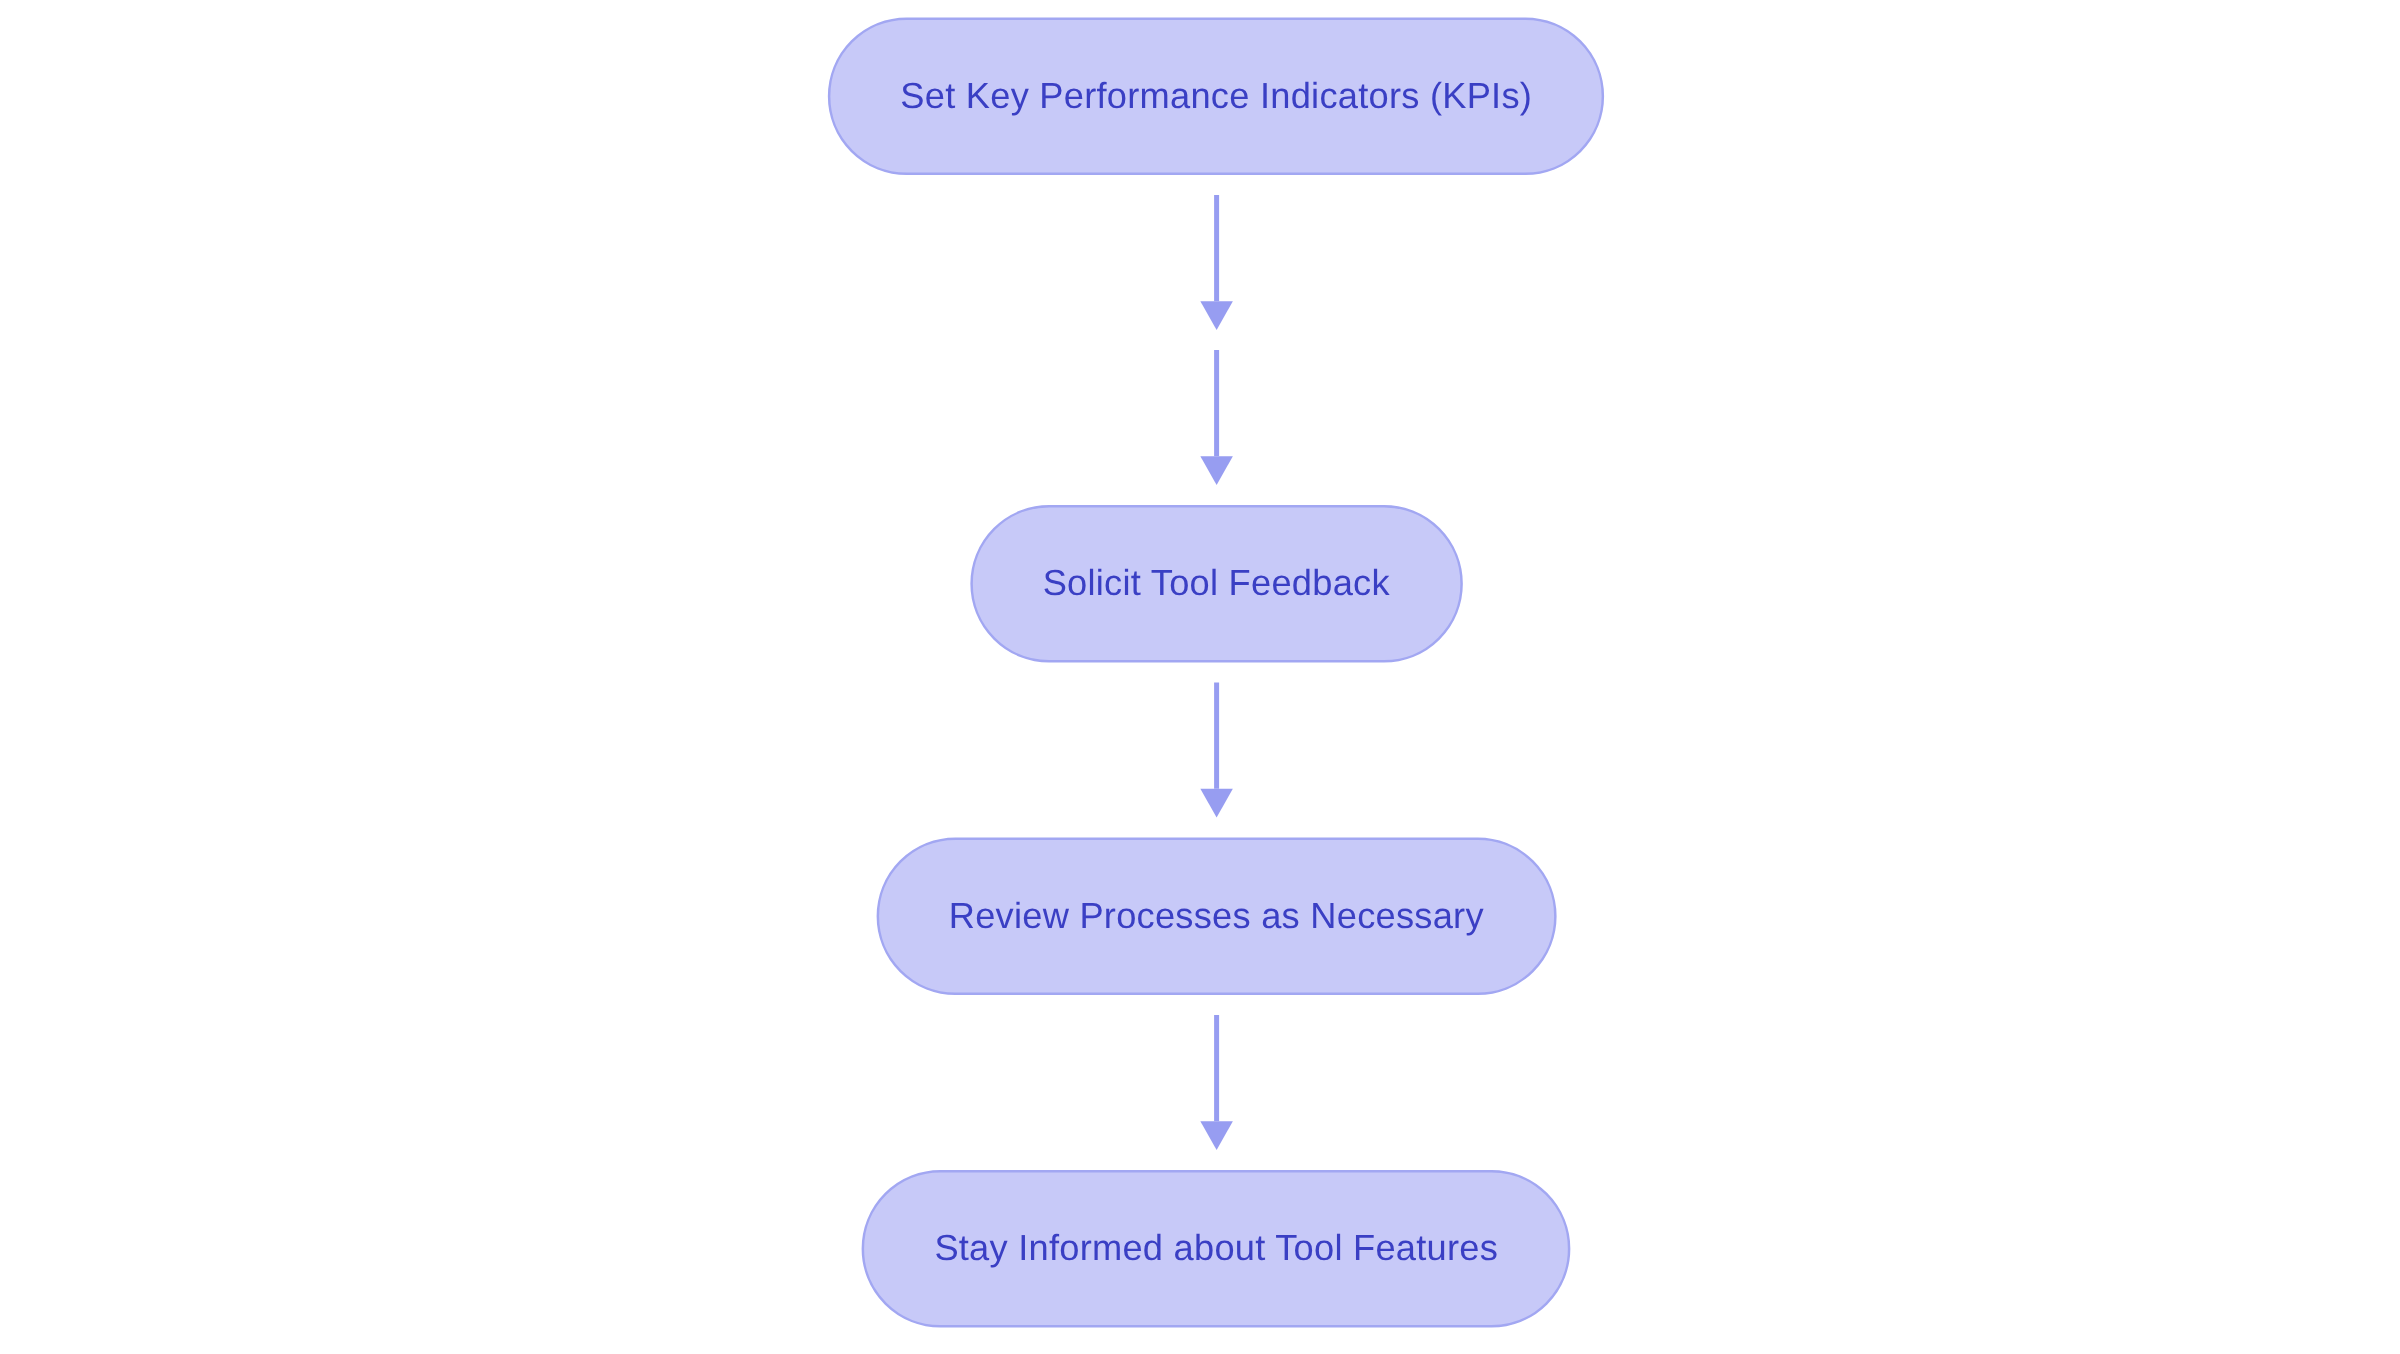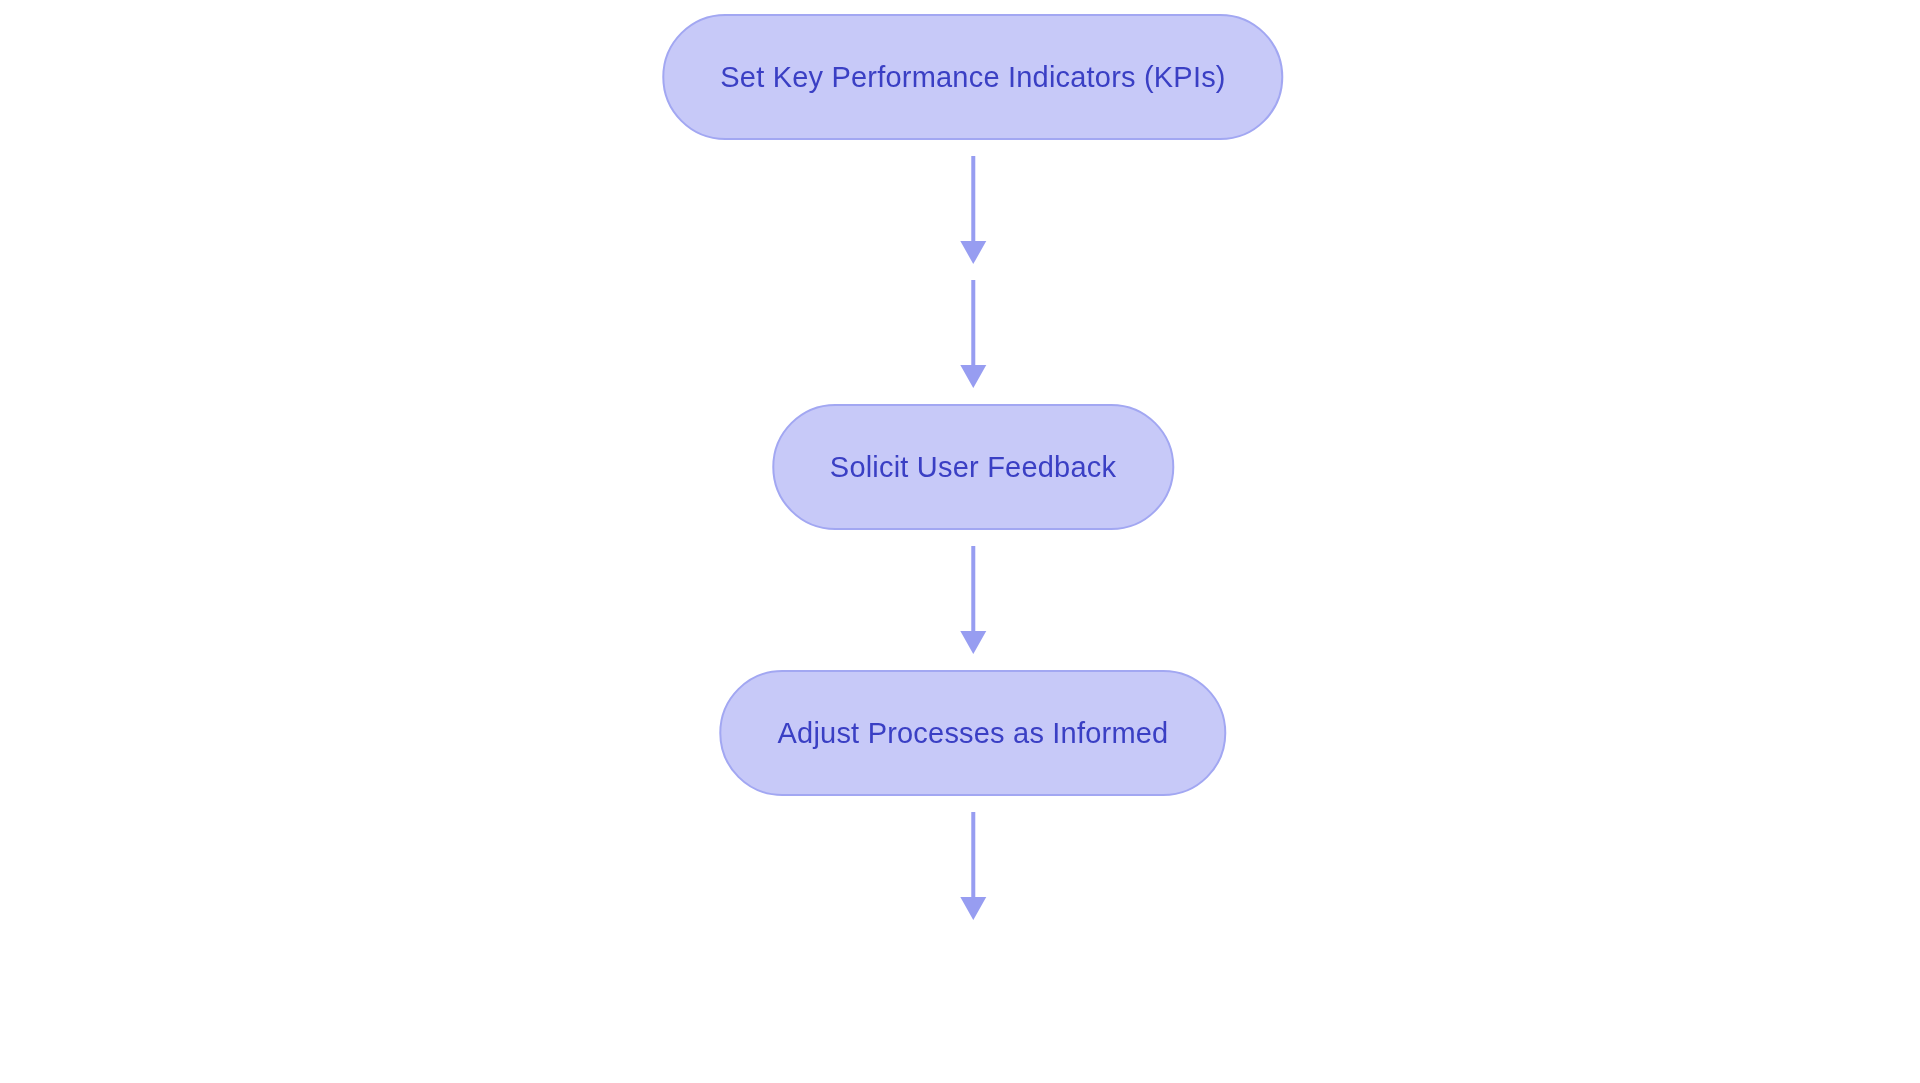--- a/index.html
+++ b/index.html
@@ -75,32 +75,35 @@
       <div class="head"></div>
     </div>
 
 
     <div class="connector">
       <div class="shaft"></div>
       <div class="head"></div>
     </div>
 
     <div class="node">
-      <span>Solicit User Feedback</span>
+      <span>Solicit Tool Feedback</span>
     </div>
 
     <div class="connector">
       <div class="shaft"></div>
       <div class="head"></div>
     </div>
 
     <div class="node">
-      <span>Adjust Processes as Informed</span>
+      <span>Review Processes as Necessary</span>
     </div>
 
     <div class="connector">
       <div class="shaft"></div>
       <div class="head"></div>
     </div>
 
+    <div class="node">
+      <span>Stay Informed about Tool Features</span>
+    </div>
 
   </div>
 </div>
 
 </body></html>

